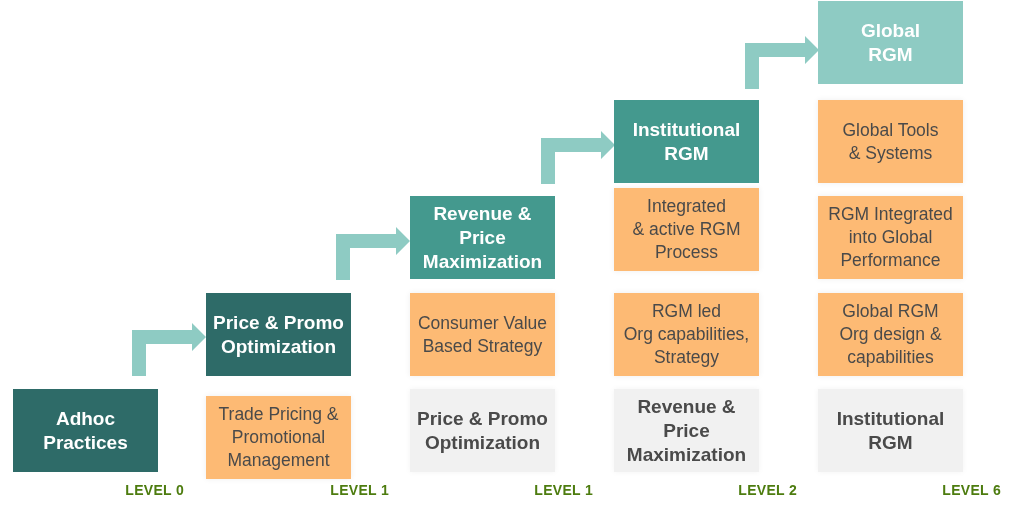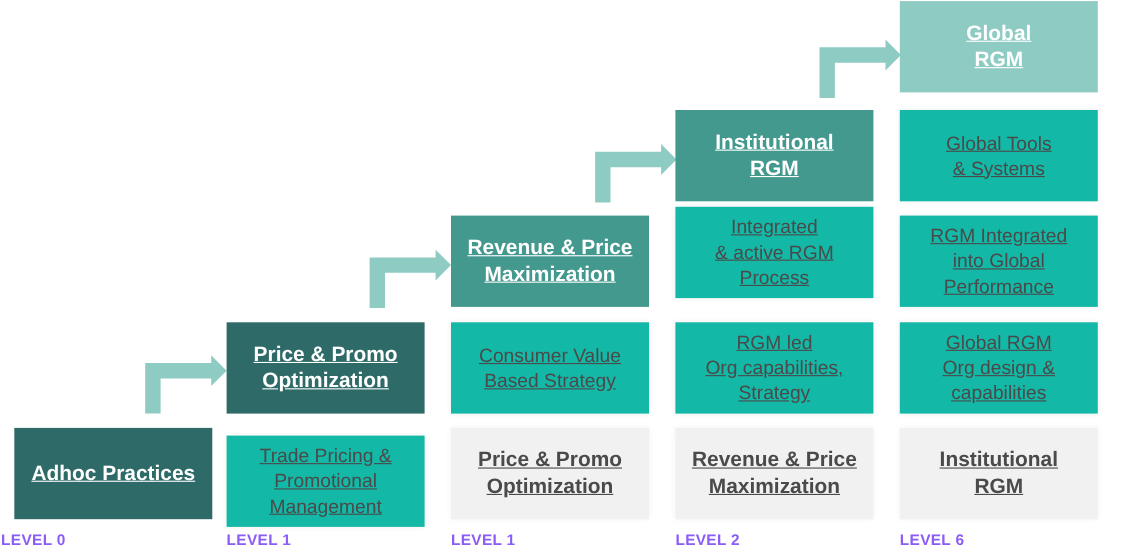--- a/index.html
+++ b/index.html
@@ -1,30 +1,30 @@
 <!DOCTYPE html>
 <html><head>
   <meta charset="utf-8">
   <style>
     html, body { margin: 0; padding: 0; background: #ffffff; }
     body { width: 1024px; height: 506px; position: relative; overflow: hidden;
            font-family: "Liberation Sans", sans-serif; }
-    .box { position: absolute; width: 180px; height: 83px; display: flex;
+    .box { position: absolute; width: 145px; height: 83px; display: flex;
            align-items: center; justify-content: center; text-align: center;
-           box-sizing: border-box; white-space: pre-line; text-decoration: underline; }
+           box-sizing: border-box; white-space: pre-line; }
     .head { color: #ffffff; font-weight: bold; font-size: 19px; line-height: 24px; }
     .head.dark { background: #2e6b68; }
     .head.mid { background: #44998e; }
     .head.light { background: #8ecbc3; }
-    .card { background: #14b8a6; color: #4a4a4a; font-size: 17.5px; line-height: 23px;
+    .card { background: #fdba74; color: #4a4a4a; font-size: 17.5px; line-height: 23px;
             box-shadow: 0 0 6px rgba(0,0,0,0.07); }
     .prev { background: #f1f1f1; color: #4a4a4a; font-weight: bold; font-size: 19px; line-height: 24px;
             box-shadow: 0 0 6px rgba(0,0,0,0.05); }
-    .level { position: absolute; width: 183px; top: 482px; text-align: left;
-             color: #8b5cf6; font-weight: bold; font-size: 14px; letter-spacing: 0.3px; }
+    .level { position: absolute; width: 183px; top: 482px; text-align: right;
+             color: #4d7c0f; font-weight: bold; font-size: 14px; letter-spacing: 0.3px; }
     .arrow { position: absolute; }
   </style>
 </head>
 <body>
 
 <svg class="arrow" style="left:130px;top:322px" width="80" height="56">
   <path d="M2 54 V8 H62 V1 L76 15 L62 29 V22 H16 V54 Z" fill="#8ecbc3"></path>
 </svg>
 <svg class="arrow" style="left:334px;top:226px" width="80" height="56">
   <path d="M2 54 V8 H62 V1 L76 15 L62 29 V22 H16 V54 Z" fill="#8ecbc3"></path>

